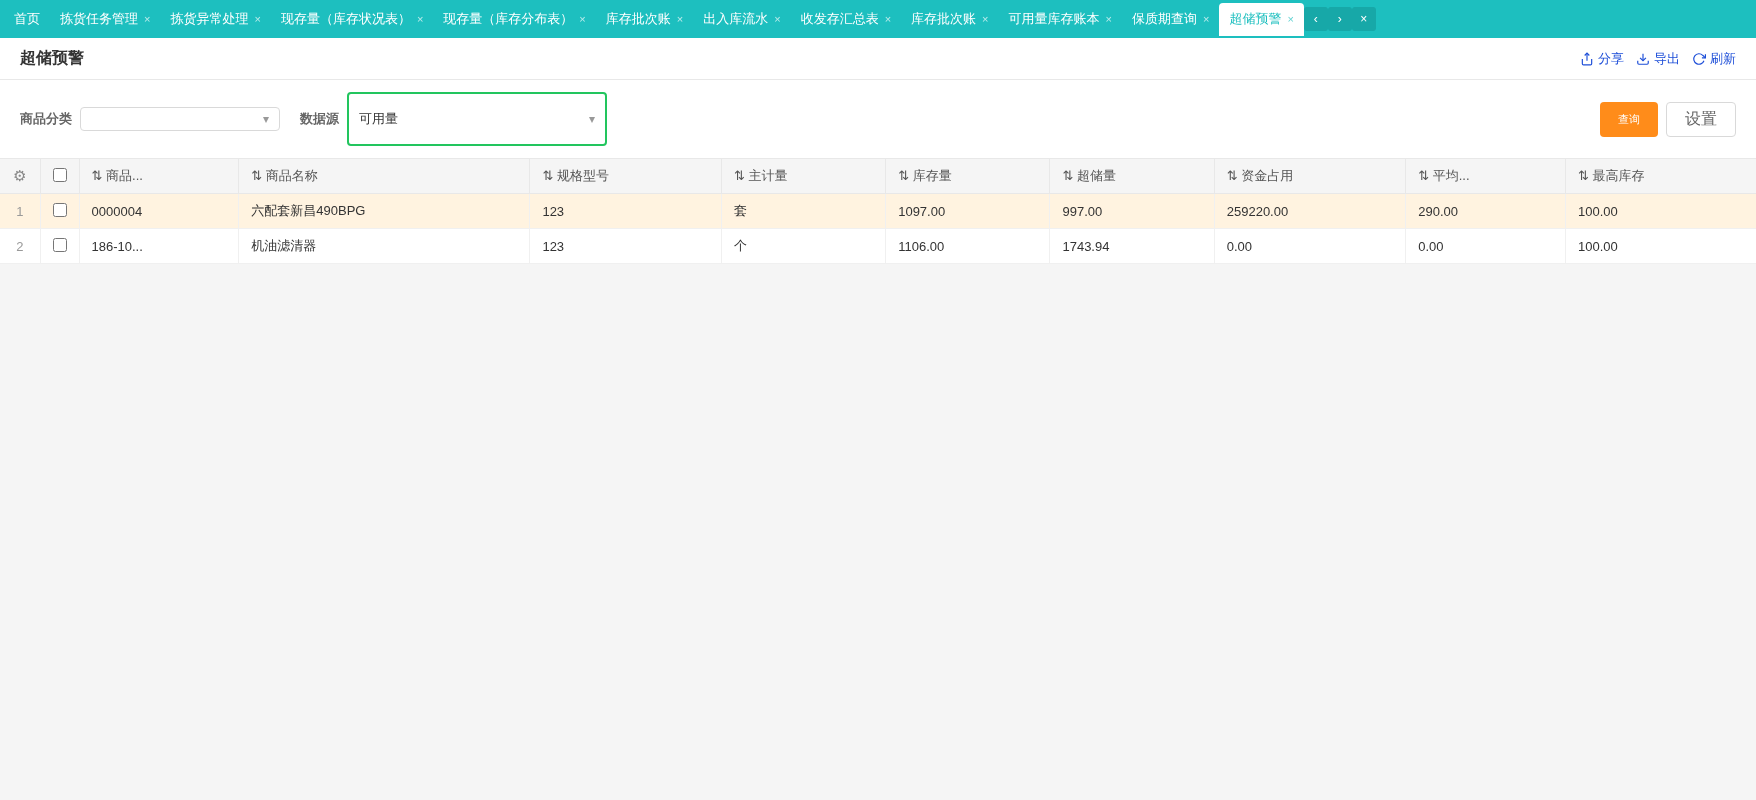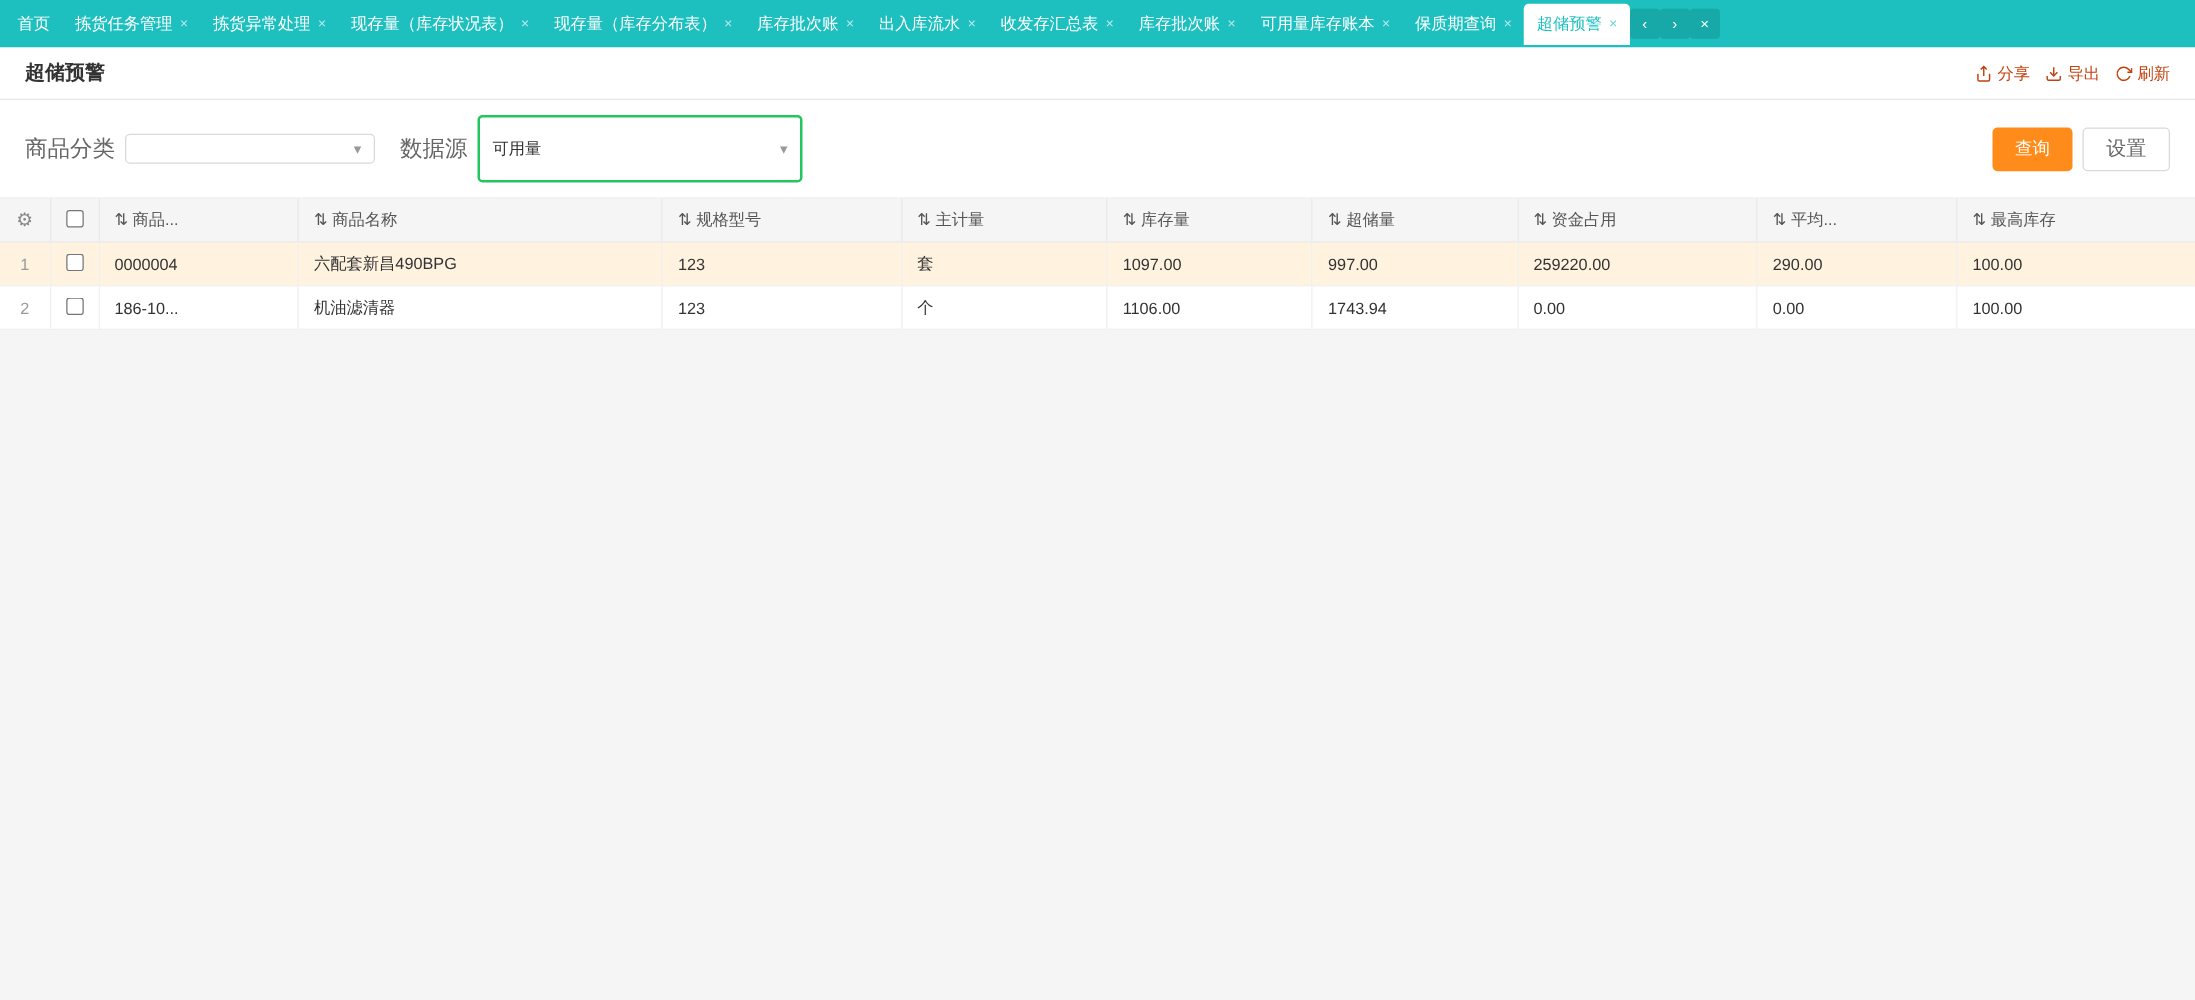--- a/index.html
+++ b/index.html
@@ -66,43 +66,44 @@
     }
     .header-actions {
       display: flex;
       gap: 12px;
       align-items: center;
     }
     .header-action-btn {
       display: flex;
       align-items: center;
       gap: 4px;
-      color: #c2410c;
+      color: #1d4ed8;
       cursor: pointer;
       font-size: 13px;
     }
 
     
     .filter-bar {
       background: #fff;
       padding: 12px 20px;
       display: flex;
       align-items: center;
       gap: 20px;
       border-bottom: 1px solid #e8e8e8;
     }
     .filter-item {
       display: flex;
       align-items: center;
       gap: 8px;
     }
     .filter-label {
       color: #666;
-      font-size: 18px;
+      font-size: 13px;
       white-space: nowrap;
+      font-weight: bold;
     }
     .filter-select {
       display: flex;
       align-items: center;
       border: 1px solid #d9d9d9;
       border-radius: 4px;
       padding: 4px 10px;
       background: #fff;
       cursor: pointer;
       min-width: 200px;
@@ -131,21 +132,21 @@
       display: flex;
       gap: 8px;
     }
     .btn-query {
       background: #ff8c1a;
       color: #fff;
       border: none;
       border-radius: 4px;
       padding: 6px 18px;
       cursor: pointer;
-      font-size: 14px;
+      font-size: 11px;
     }
     .btn-settings {
       background: #fff;
       color: #666;
       border: 1px solid #d9d9d9;
       border-radius: 4px;
       padding: 6px 18px;
       cursor: pointer;
       font-size: 16px;
     }

